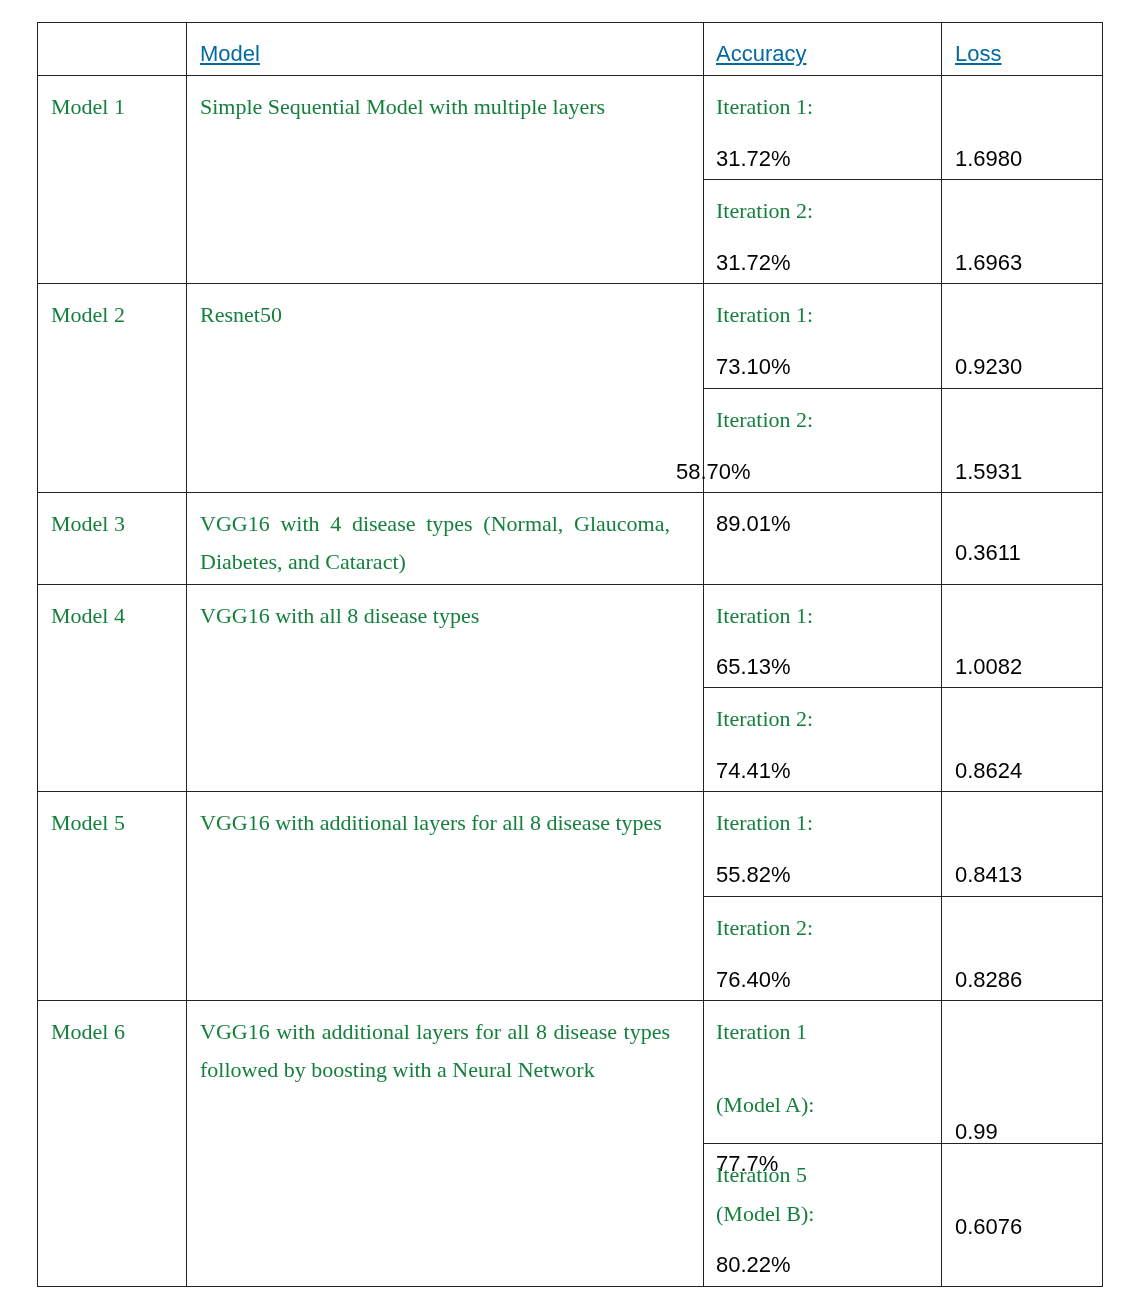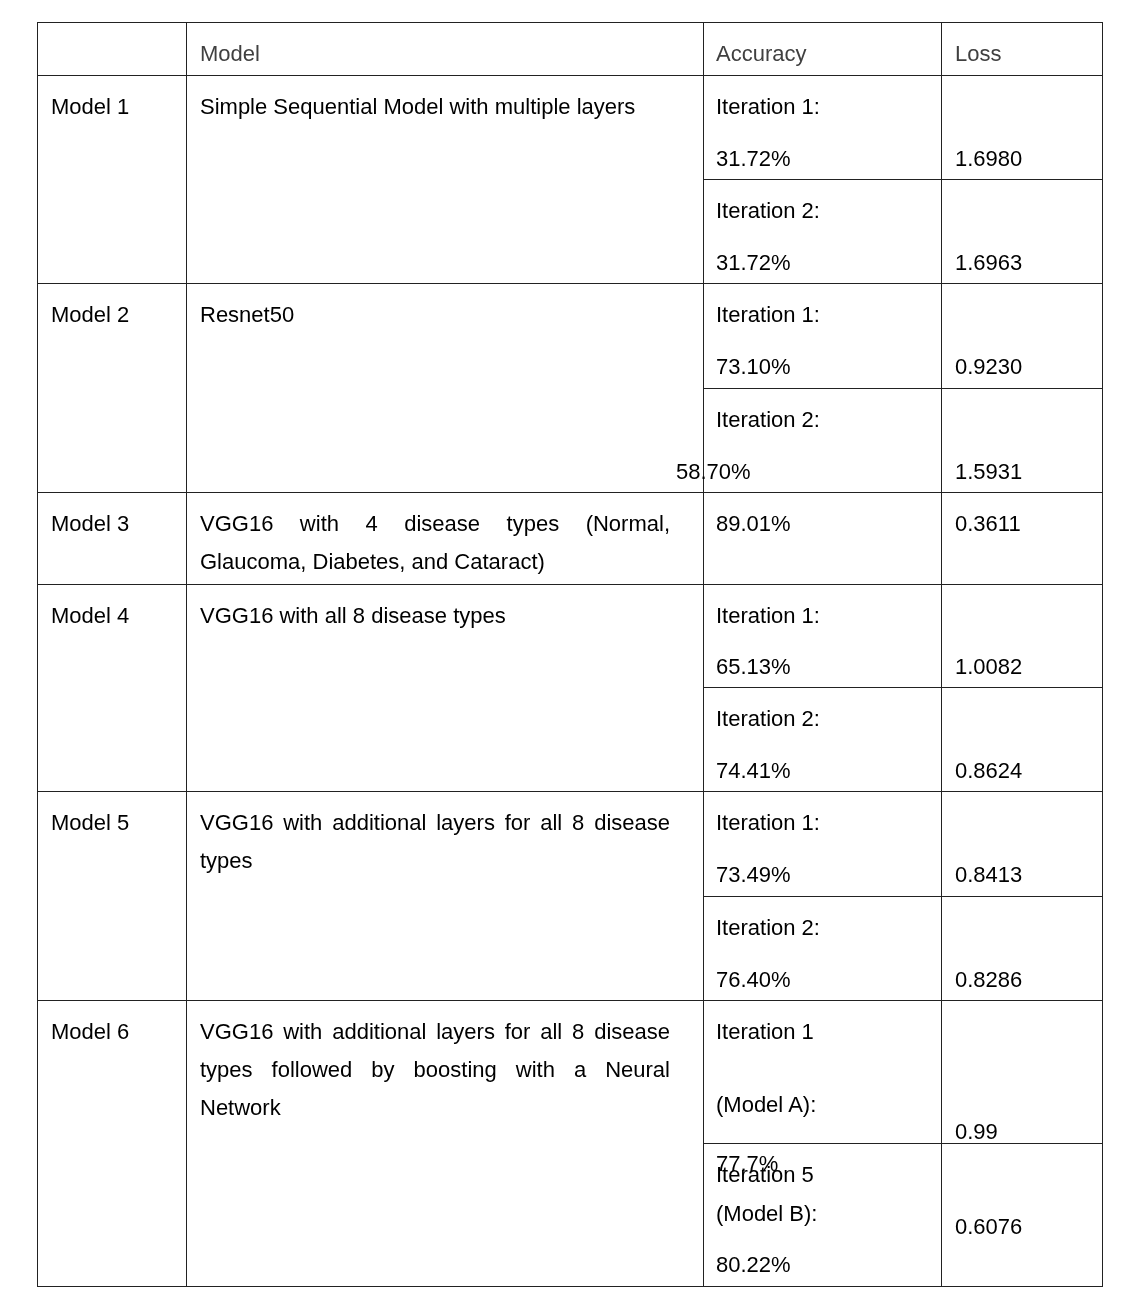--- a/index.html
+++ b/index.html
@@ -1,22 +1,22 @@
 <!DOCTYPE html>
 <html><head>
 <meta charset="utf-8">
 <style>
   html, body { margin:0; padding:0; background:#ffffff; }
   body { width:1131px; height:1314px; position:relative; overflow:hidden;
          font-family:"Liberation Sans", "DejaVu Sans", sans-serif; color:#111; }
   .cell { position:absolute; box-sizing:border-box; font-size:22px; line-height:38px; }
   .hline { position:absolute; height:1px; background:#222; }
   .vline { position:absolute; width:1px; background:#222; }
-  .hdr { font-weight:normal; color:#404040; }
-  .light { color:#000000; }
+  .hdr { font-weight:normal; color:#0369a1;text-decoration:underline; }
+  .light { color:#15803d;font-family:Liberation Serif, serif; }
   .just { text-align:justify; text-align-last:left; }
   .val { color:#000; }
 </style>
 </head>
 <body>
 
 <div>
 
   <div class="hline" style="left:37px; top:22px; width:1066px;"></div>
   <div class="hline" style="left:37px; top:75px; width:1066px;"></div>
@@ -57,35 +57,35 @@
   <div class="cell light" style="left:716px; top:296px;">Iteration 1:</div>
   <div class="cell val" style="left:716px; top:348px;">73.10%</div>
   <div class="cell val" style="left:955px; top:348px;">0.9230</div>
   <div class="cell light" style="left:716px; top:401px;">Iteration 2:</div>
   <div class="cell val" style="left:676px; top:453px;">58.70%</div>
   <div class="cell val" style="left:955px; top:453px;">1.5931</div>
 
   <div class="cell light" style="left:51px; top:505px;">Model 3</div>
   <div class="cell light just" style="left:200px; top:505px; width:470px;">VGG16 with 4 disease types (Normal, Glaucoma, Diabetes, and Cataract)</div>
   <div class="cell val" style="left:716px; top:505px;">89.01%</div>
-  <div class="cell val" style="left:955px; top:505px;">0.3611</div>
+  <div class="cell val" style="left:955px; top:534px;">0.3611</div>
 
   <div class="cell light" style="left:51px; top:597px;">Model 4</div>
   <div class="cell light" style="left:200px; top:597px; width:470px;">VGG16 with all 8 disease types</div>
   <div class="cell light" style="left:716px; top:597px;">Iteration 1:</div>
   <div class="cell val" style="left:716px; top:648px;">65.13%</div>
   <div class="cell val" style="left:955px; top:648px;text-align:right;">1.0082</div>
   <div class="cell light" style="left:716px; top:700px;">Iteration 2:</div>
   <div class="cell val" style="left:716px; top:752px;">74.41%</div>
   <div class="cell val" style="left:955px; top:752px;text-align:center;">0.8624</div>
 
   <div class="cell light" style="left:51px; top:804px;">Model 5</div>
   <div class="cell light just" style="left:200px; top:804px; width:470px;">VGG16 with additional layers for all 8 disease types</div>
   <div class="cell light" style="left:716px; top:804px;">Iteration 1:</div>
-  <div class="cell val" style="left:716px; top:856px;">73.49%</div>
+  <div class="cell val" style="left:716px; top:856px;">55.82%</div>
   <div class="cell val" style="left:955px; top:856px;">0.8413</div>
   <div class="cell light" style="left:716px; top:909px;">Iteration 2:</div>
   <div class="cell val" style="left:716px; top:961px;">76.40%</div>
   <div class="cell val" style="left:955px; top:961px;">0.8286</div>
 
   <div class="cell light" style="left:51px; top:1013px;">Model 6</div>
   <div class="cell light just" style="left:200px; top:1013px; width:470px;">VGG16 with additional layers for all 8 disease types followed by boosting with a Neural Network</div>
   <div class="cell light" style="left:716px; top:1013px;">Iteration 1</div>
   <div class="cell light" style="left:716px; top:1052px;margin-top:34px;">(Model A):</div>
   <div class="cell val" style="left:716px; top:1145px;text-align:center;">77.7%</div>

